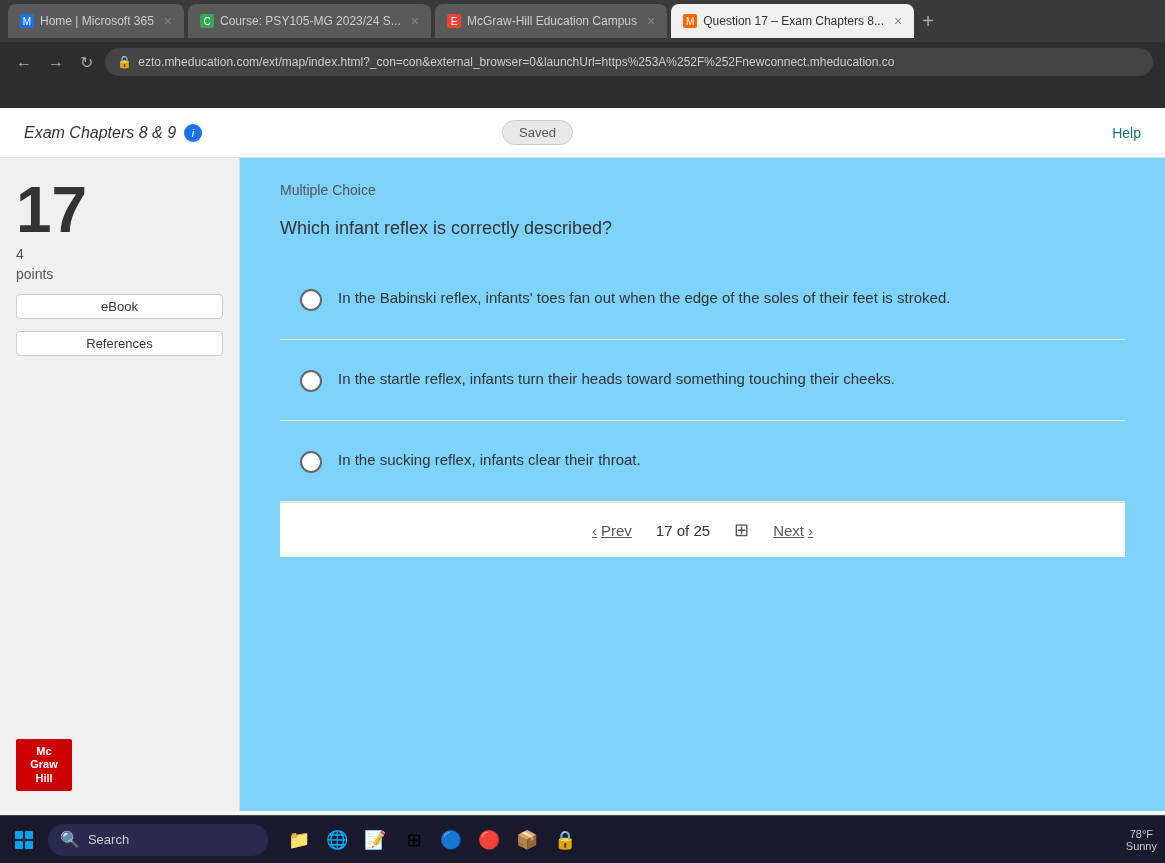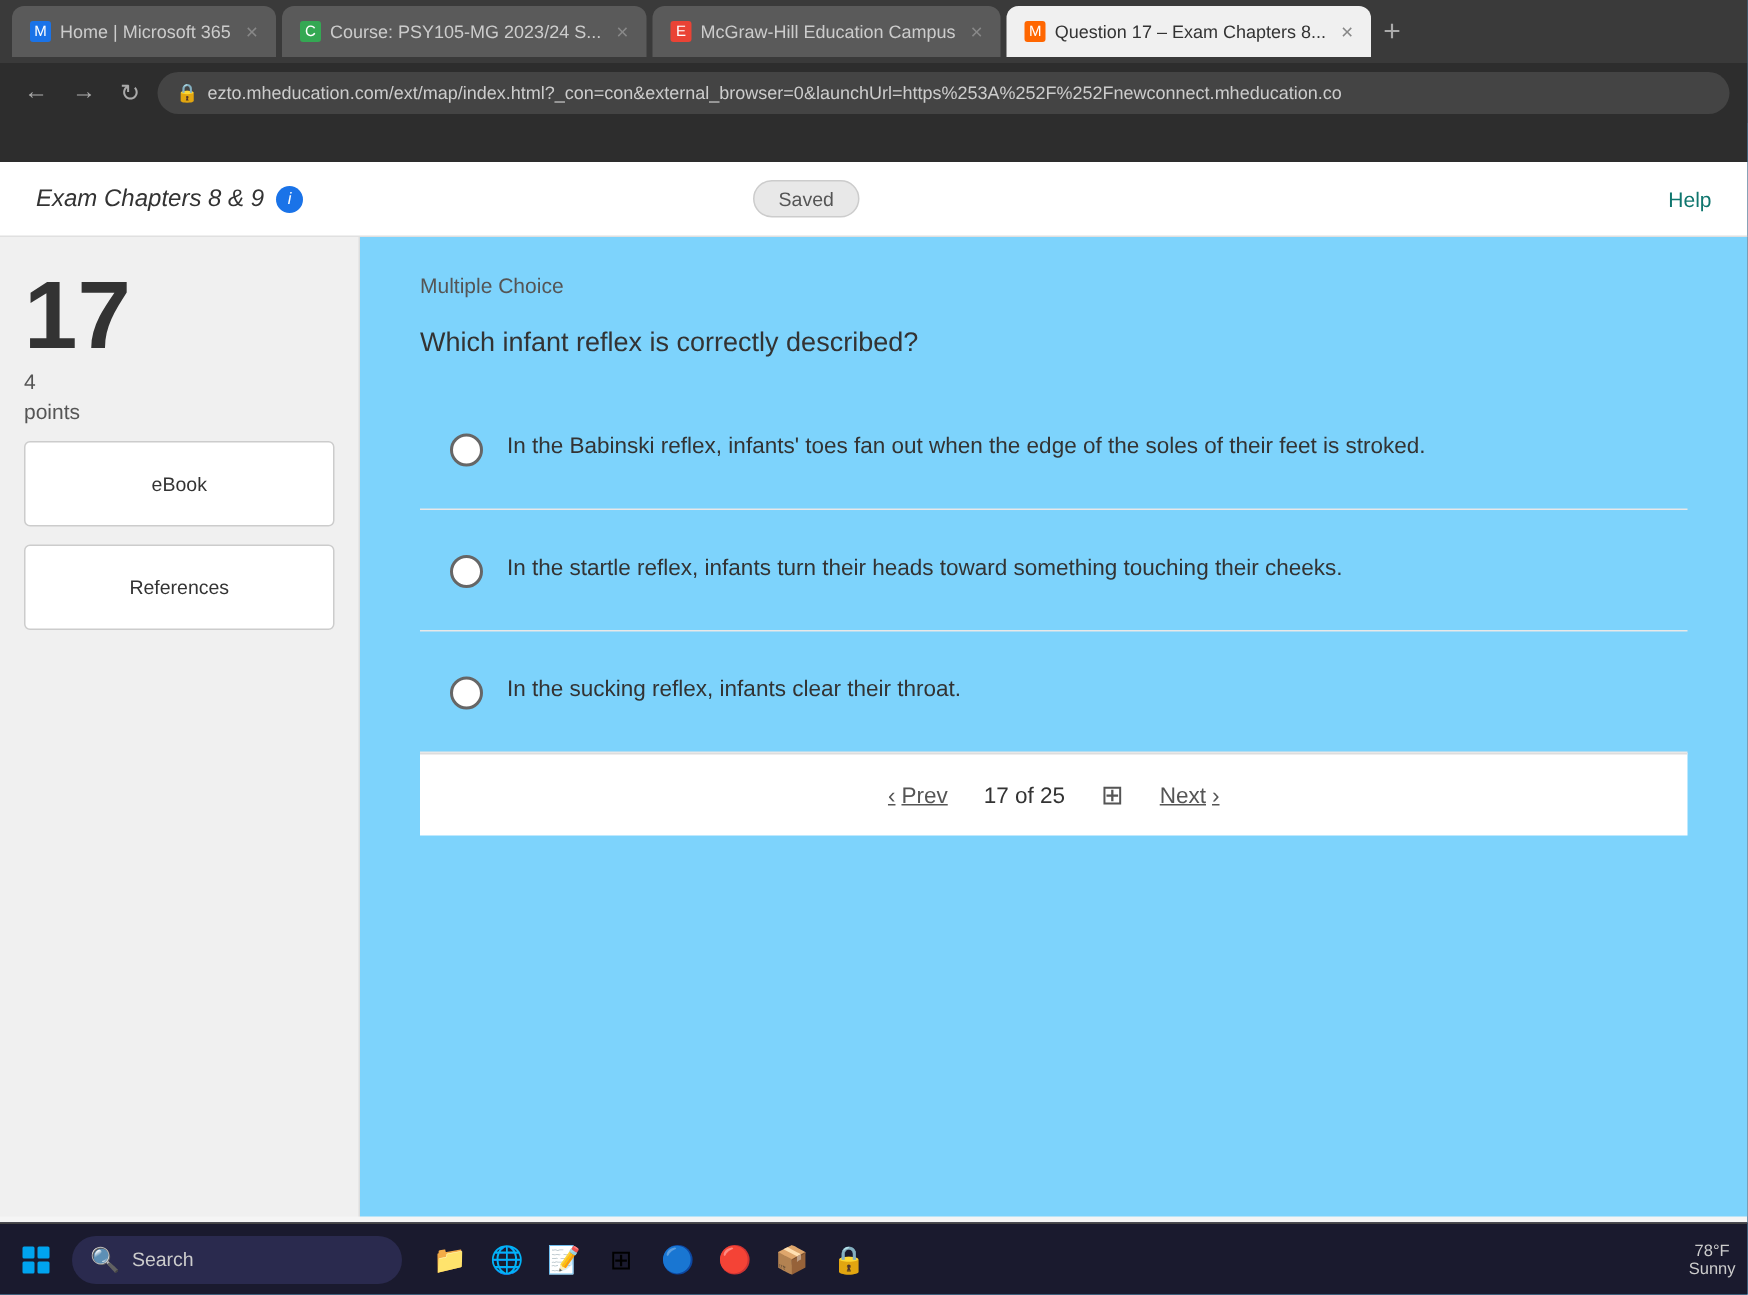--- a/index.html
+++ b/index.html
@@ -33,21 +33,21 @@
     .saved-badge { background: #e8e8e8; border: 1px solid #ccc; border-radius: 20px; padding: 4px 16px; font-size: 13px; color: #555; margin: 0 auto; margin-left: 300px; }
     .help-btn { margin-left: auto; font-size: 14px; color: #0f766e; cursor: pointer; }
 
     
     .main-layout { display: flex; height: calc(100% - 54px); }
 
     
     .sidebar { width: 240px; min-width: 240px; background: #f0f0f0; padding: 20px 16px; border-right: 1px solid #ddd; }
     .question-num { font-size: 64px; font-weight: bold; color: #333; line-height: 1; }
     .points-info { font-size: 14px; color: #555; margin-top: 4px; }
-    .sidebar-btn { display: block; border: 1px solid #ccc; background: white; border-radius: 4px; padding: 20px 16px; font-size: 13px; color: #333; cursor: pointer; margin-top: 12px; text-align: center; }
+    .sidebar-btn { display: block; border: 1px solid #ccc; background: white; border-radius: 4px; padding: 4px 16px; font-size: 13px; color: #333; cursor: pointer; margin-top: 12px; text-align: center; }
     .mcgraw-logo { margin-top: auto; padding-top: 20px; }
     .logo-box { background: #cc0000; color: white; font-size: 11px; font-weight: bold; width: 56px; height: 52px; display: flex; flex-direction: column; align-items: center; justify-content: center; border-radius: 2px; line-height: 1.2; }
 
     
     .question-area { flex: 1; background: #7dd3fc; padding: 24px 40px; overflow-y: auto; }
     .question-text { font-size: 18px; color: #333; margin-bottom: 20px; }
     .choice-type { font-size: 14px; color: #555; margin-bottom: 20px; font-style: normal; }
 
     
     .options-container { display: flex; flex-direction: column; gap: 0; }
@@ -134,20 +134,29 @@
 
   <div class="main-layout">
 
     <div class="sidebar">
       <div class="sidebar-content">
         <div class="question-num">17</div>
         <div class="points-info">4</div>
         <div class="points-info">points</div>
         <button class="sidebar-btn">eBook</button>
         <button class="sidebar-btn">References</button>
+        <div class="sidebar-bottom">
+          <div class="mcgraw-logo">
+            <div class="logo-box">
+              <span>Mc</span>
+              <span>Graw</span>
+              <span>Hill</span>
+            </div>
+          </div>
+        </div>
       </div>
     </div>
 
     <div class="question-area">
       <div class="choice-type">Multiple Choice</div>
       <div class="question-text">Which infant reflex is correctly described?</div>
 
       <div class="options-container">
 
         <div class="option">

